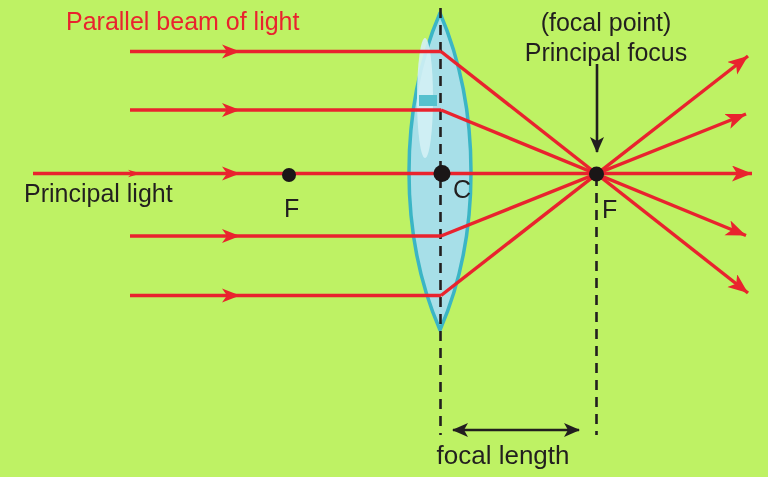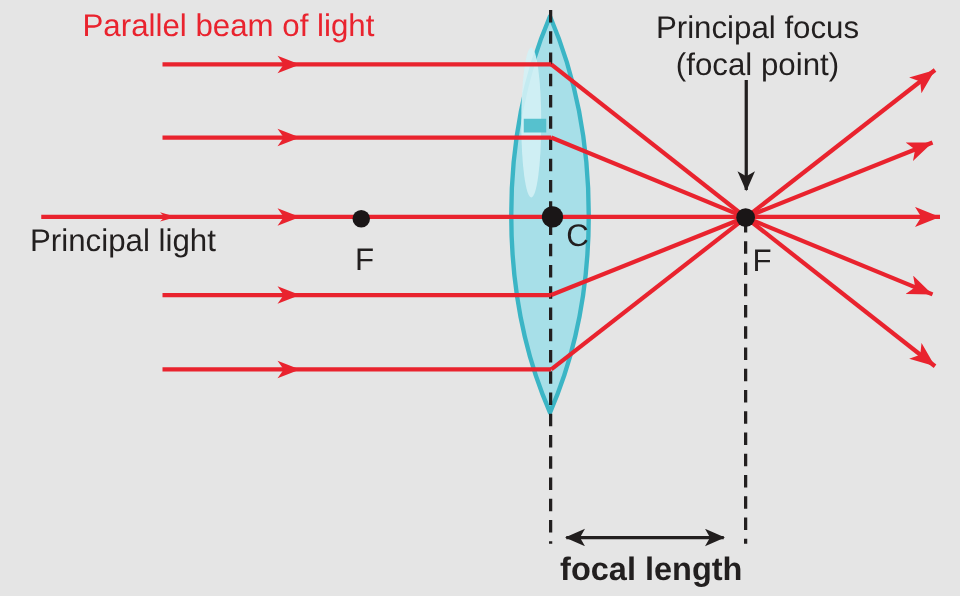--- a/index.html
+++ b/index.html
@@ -5,21 +5,21 @@
   html, body {
     margin: 0;
     padding: 0;
     background: #FFFFFF;
     font-family: "Liberation Sans", "DejaVu Sans", sans-serif;
   }
   .stage {
     position: relative;
     width: 768px;
     height: 477px;
-    background: #e5e5e5;
+    background: #bef264;
     overflow: hidden;
   }
   .stage svg {
     position: absolute;
     left: 0;
     top: 0;
   }
   .lbl {
     position: absolute;
     color: #221F1F;
@@ -93,27 +93,27 @@
     <circle cx="442" cy="173.5" r="8.5" fill="#1A1617"></circle>
     <circle cx="596.5" cy="174" r="7.5" fill="#1A1617"></circle>
 
     <line x1="597" y1="64" x2="597" y2="152" stroke="#221F1F" stroke-width="2.6" marker-end="url(#mBlack)"></line>
     <line x1="453" y1="430" x2="579" y2="430" stroke="#221F1F" stroke-width="2.6" marker-start="url(#mBlack)" marker-end="url(#mBlack)"></line>
   </svg>
 
   <div class="lbl red" style="left:66px; top:8px;">Parallel beam of light</div>
 
   <div class="focus-caption">
+    <div>(focal point)</div>
     <div>Principal focus</div>
-    <div>(focal point)</div>
   </div>
 
   <div class="lbl" style="left:24px; top:180px;">Principal light</div>
 
   <div class="lbl" style="left:284px; top:195px;">F</div>
 
   <div class="lbl" style="left:453px; top:176px;">C</div>
 
   <div class="lbl" style="left:602px; top:196px;">F</div>
 
-  <div class="lbl center" style="left:430px; top:441px; width:182px; font-size:26px;font-weight:bold;">focal length</div>
+  <div class="lbl center" style="left:412px; top:441px; width:182px; font-size:26px;">focal length</div>
 
 </div>
 
 </body></html>

